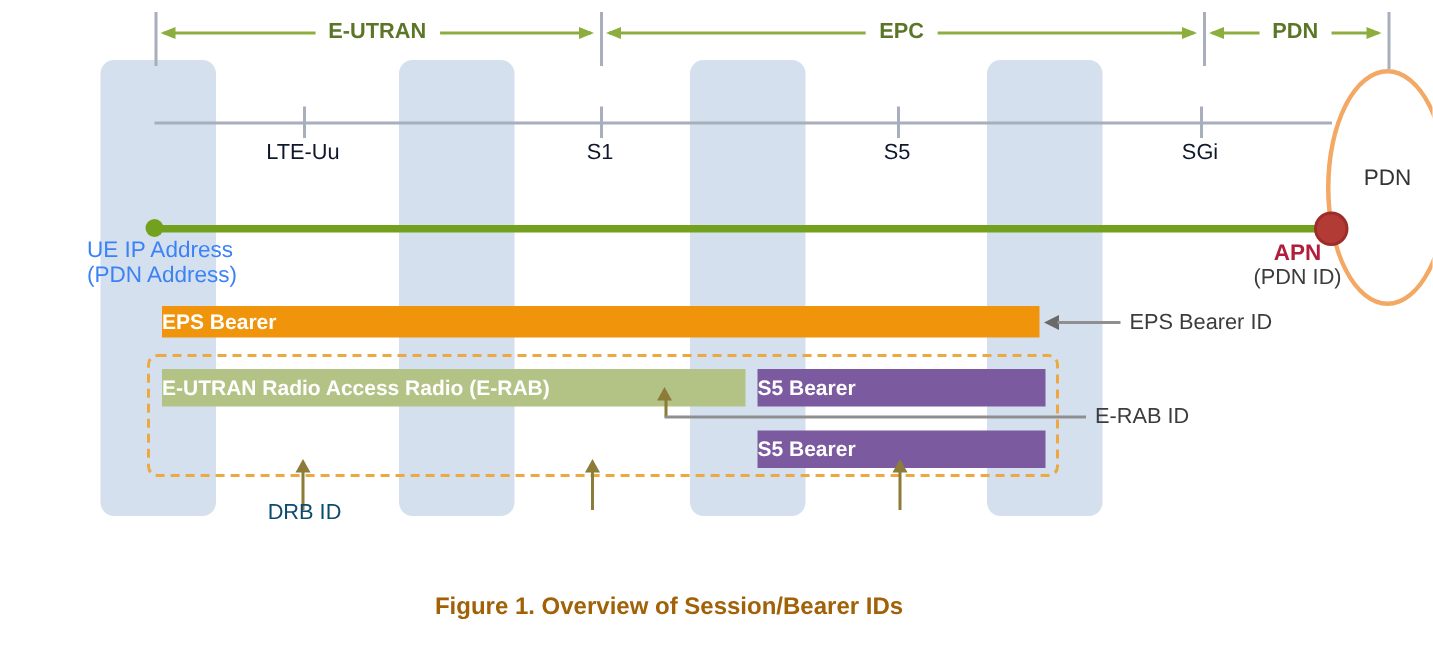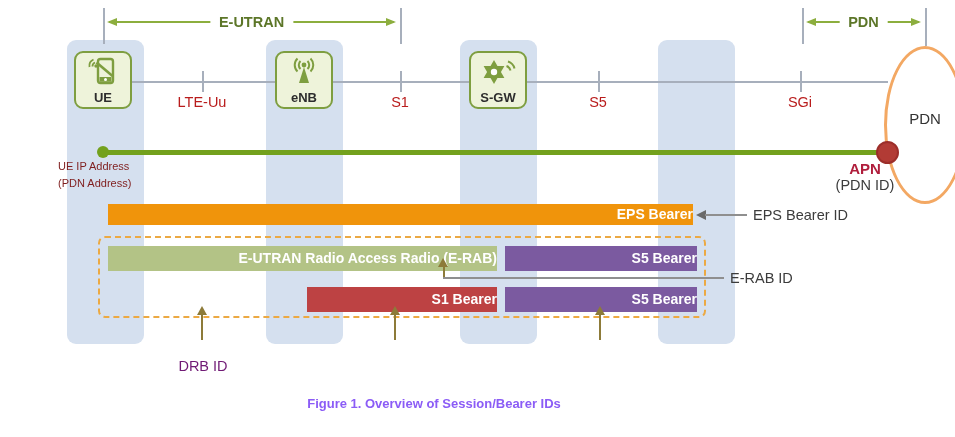--- a/index.html
+++ b/index.html
@@ -15,54 +15,54 @@
   .hline{position:absolute;height:1.5px;background:#a7afbc;z-index:2;}
   
   .seg{position:absolute;top:16px;height:12px;z-index:3;}
   .seg .line{position:absolute;left:2px;right:2px;top:5px;height:2.2px;background:#8cae3e;}
   .seg .ah{position:absolute;top:1.5px;width:0;height:0;border-top:4.6px solid transparent;border-bottom:4.6px solid transparent;}
   .seg .ah.l{left:0;border-right:10px solid #8cae3e;}
   .seg .ah.r{right:0;border-left:10px solid #8cae3e;}
   .seg .seg-label{position:absolute;left:50%;top:50%;transform:translate(-50%,-50%);
     background:#fff;padding:0 9px;font-size:14.5px;font-weight:bold;color:#5c7628;white-space:nowrap;line-height:15px;}
   
-  .iface{position:absolute;top:94px;transform:translateX(-50%);font-size:14.5px;color:#b91c1c;white-space:nowrap;z-index:4;}
+  .iface{position:absolute;top:94px;transform:translateX(-50%);font-size:14.5px;color:#0f172a;white-space:nowrap;z-index:4;}
   
   .node{position:absolute;top:51px;width:58px;height:58px;background:#eef3da;border:2.5px solid #7e9e40;
     border-radius:9px;display:flex;flex-direction:column;align-items:center;justify-content:flex-end;z-index:4;}
   .node svg{position:absolute;top:3px;left:50%;transform:translateX(-50%);}
   .node .node-label{font-size:13px;font-weight:600;color:#2d2d2d;margin-bottom:2px;line-height:15px;}
   
   .cloud{position:absolute;left:844px;top:46px;width:82px;height:158px;border:3px solid #f3a863;border-radius:50%;background:#fff;z-index:2;}
   .cloud-label{position:absolute;left:885px;top:110px;transform:translateX(-50%);font-size:15px;color:#333;z-index:3;}
   
   .session-line{position:absolute;left:63px;top:150px;width:784px;height:5px;background:#73a11d;z-index:3;}
   .dot-start{position:absolute;left:57px;top:146px;width:12px;height:12px;border-radius:50%;background:#73a11d;z-index:5;}
   .dot-end{position:absolute;left:836px;top:141px;width:23px;height:23px;border-radius:50%;background:#b23b35;border:2px solid #9c2e2a;z-index:5;}
   .session-title{position:absolute;left:457px;top:129px;transform:translateX(-50%);font-size:15px;font-weight:bold;color:#1d5c9e;white-space:nowrap;z-index:4;}
-  .addr{position:absolute;left:18px;top:158px;font-size:11px;line-height:17px;color:#7f1d1d;z-index:4;}
+  .addr{position:absolute;left:18px;top:158px;font-size:15px;line-height:17px;color:#3b82f6;z-index:4;}
   .apn{position:absolute;left:825px;top:160px;transform:translateX(-50%);font-size:15px;font-weight:bold;color:#b01e3c;z-index:6;white-space:nowrap;}
   .apn-sub{position:absolute;left:825px;top:177px;transform:translateX(-50%);font-size:14.5px;color:#3c3c3c;z-index:6;white-space:nowrap;}
   
-  .bar{position:absolute;color:#fff;font-weight:bold;font-size:14px;text-align:right;white-space:nowrap;z-index:4;}
+  .bar{position:absolute;color:#fff;font-weight:bold;font-size:14px;text-align:left;white-space:nowrap;z-index:4;}
   .bar.eps{left:68px;top:204px;width:585px;height:21px;line-height:21px;background:#f0940b;}
   .bar.erab{left:68px;top:246px;width:389px;height:25px;line-height:25px;background:#b3c386;}
   .bar.s5a{left:465px;top:246px;width:192px;height:25px;line-height:25px;background:#7b5aa0;}
   .bar.drb{left:68px;top:287px;width:187px;height:25px;line-height:25px;background:#6d92c8;}
   .bar.s1{left:267px;top:287px;width:190px;height:25px;line-height:25px;background:#bd4243;}
   .bar.s5b{left:465px;top:287px;width:192px;height:25px;line-height:25px;background:#7b5aa0;}
   .dashed-box{position:absolute;left:58px;top:236px;width:608px;height:82px;border:2px dashed #eca942;border-radius:7px;z-index:3;}
   
   .ann{position:absolute;font-size:14.5px;color:#3c3c3c;white-space:nowrap;z-index:6;}
   .gray-arrow-left{position:absolute;left:656px;top:210px;width:0;height:0;border-top:5px solid transparent;border-bottom:5px solid transparent;border-right:10px solid #6a6a6a;z-index:5;}
   .gray-line{position:absolute;height:1.5px;background:#8f8f8f;z-index:5;}
   .up-arrow{position:absolute;width:0;height:0;border-left:5.5px solid transparent;border-right:5.5px solid transparent;border-bottom:9px solid #8d7b39;z-index:5;}
   .stem{position:absolute;width:2px;background:#8d7b39;z-index:5;}
-  .blabel{position:absolute;top:358px;transform:translateX(-50%);font-size:14.5px;color:#701a75;white-space:nowrap;z-index:6;}
-  .caption{position:absolute;left:394px;top:396px;transform:translateX(-50%);font-size:13px;font-weight:bold;color:#8b5cf6;white-space:nowrap;z-index:6;}
+  .blabel{position:absolute;top:334px;transform:translateX(-50%);font-size:14.5px;color:#0c4a6e;white-space:nowrap;z-index:6;}
+  .caption{position:absolute;left:406px;top:396px;transform:translateX(-50%);font-size:16px;font-weight:bold;color:#a16207;white-space:nowrap;z-index:6;}
   .icon-fill{fill:#7e9e40;}
   .icon-stroke{stroke:#7e9e40;fill:none;}
 </style>
 </head>
 <body>
 
 <div id="canvas">
 
   <div class="band" style="left:27px"></div>
   <div class="band" style="left:226px"></div>
@@ -73,90 +73,62 @@
   <div class="vtick" style="left:360px;top:8px;height:36px"></div>
   <div class="vtick" style="left:762px;top:8px;height:36px"></div>
   <div class="vtick" style="left:885px;top:8px;height:38px"></div>
 
   <div class="seg" style="left:67px;width:289px">
     <div class="line"></div>
     <div class="ah l"></div>
     <div class="ah r"></div>
     <span class="seg-label">E-UTRAN</span>
   </div>
+  <div class="seg" style="left:364px;width:394px">
+    <div class="line"></div>
+    <div class="ah l"></div>
+    <div class="ah r"></div>
+    <span class="seg-label">EPC</span>
+  </div>
   <div class="seg" style="left:766px;width:115px">
     <div class="line"></div>
     <div class="ah l"></div>
     <div class="ah r"></div>
     <span class="seg-label">PDN</span>
   </div>
 
   <div class="hline" style="left:63px;top:81px;width:785px"></div>
   <div class="vtick" style="left:162px;top:71px;height:21px"></div>
   <div class="vtick" style="left:360px;top:71px;height:21px"></div>
   <div class="vtick" style="left:558px;top:71px;height:21px"></div>
   <div class="vtick" style="left:760px;top:71px;height:21px"></div>
 
   <div class="iface" style="left:162px">LTE-Uu</div>
   <div class="iface" style="left:360px">S1</div>
   <div class="iface" style="left:558px">S5</div>
   <div class="iface" style="left:760px">SGi</div>
 
-  <div class="node" style="left:34px">
-    <svg width="34" height="30" viewBox="0 0 34 30">
-      <path class="icon-stroke" stroke-width="1.8" d="M3.5 11 A7 7 0 0 1 7.5 3.5"></path>
-      <path class="icon-stroke" stroke-width="1.8" d="M6.5 10.5 A4 4 0 0 1 9 6.5"></path>
-      <circle class="icon-fill" cx="10" cy="10" r="1.7"></circle>
-      <rect class="icon-stroke" stroke-width="2.4" x="12" y="3" width="15" height="24" rx="2.5"></rect>
-      <rect class="icon-fill" x="13.5" y="21" width="12" height="4.8"></rect>
-      <circle cx="19.5" cy="23.4" r="1.5" fill="#ffffff"></circle>
-      <line class="icon-stroke" stroke-width="2.6" x1="10.5" y1="6.5" x2="26.5" y2="20"></line>
-    </svg>
-    <span class="node-label">UE</span>
-  </div>
-  <div class="node" style="left:235px">
-    <svg width="32" height="30" viewBox="0 0 32 30">
-      <circle class="icon-fill" cx="16" cy="9" r="2.4"></circle>
-      <path class="icon-stroke" stroke-width="2" d="M12.5 13 A5.5 5.5 0 0 1 12.5 5"></path>
-      <path class="icon-stroke" stroke-width="2" d="M19.5 5 A5.5 5.5 0 0 1 19.5 13"></path>
-      <path class="icon-stroke" stroke-width="2" d="M9.5 15.5 A9 9 0 0 1 9.5 2.5"></path>
-      <path class="icon-stroke" stroke-width="2" d="M22.5 2.5 A9 9 0 0 1 22.5 15.5"></path>
-      <polygon class="icon-fill" points="16,11 21,27 11,27"></polygon>
-    </svg>
-    <span class="node-label">eNB</span>
-  </div>
-  <div class="node" style="left:429px">
-    <svg width="36" height="30" viewBox="0 0 36 30">
-      <polygon class="icon-fill" points="14,4 24.4,22 3.6,22"></polygon>
-      <polygon class="icon-fill" points="14,28 24.4,10 3.6,10"></polygon>
-      <circle cx="14" cy="16" r="3.2" fill="#ffffff"></circle>
-      <path class="icon-stroke" stroke-width="2" d="M26.5 10 A6 6 0 0 1 30.5 14.5"></path>
-      <path class="icon-stroke" stroke-width="2" d="M28 5.5 A10 10 0 0 1 34.5 12.5"></path>
-    </svg>
-    <span class="node-label">S-GW</span>
-  </div>
 
   <div class="cloud"></div>
   <div class="cloud-label">PDN</div>
 
   <div class="session-line"></div>
   <div class="dot-start"></div>
   <div class="dot-end"></div>
   <div class="addr">
     <div>UE IP Address</div>
     <div>(PDN Address)</div>
   </div>
   <div class="apn">APN</div>
   <div class="apn-sub">(PDN ID)</div>
 
   <div class="bar eps">EPS Bearer</div>
   <div class="dashed-box"></div>
   <div class="bar erab">E-UTRAN Radio Access Radio (E-RAB)</div>
   <div class="bar s5a">S5 Bearer</div>
-  <div class="bar s1">S1 Bearer</div>
   <div class="bar s5b">S5 Bearer</div>
 
   <div class="gray-arrow-left"></div>
   <div class="gray-line" style="left:665px;top:214px;width:42px"></div>
   <div class="ann" style="left:713px;top:207px">EPS Bearer ID</div>
 
   <div class="up-arrow" style="left:398px;top:258px"></div>
   <div class="stem" style="left:403px;top:266px;height:12px"></div>
   <div class="gray-line" style="left:403px;top:277px;width:281px"></div>
   <div class="ann" style="left:690px;top:270px">E-RAB ID</div>

